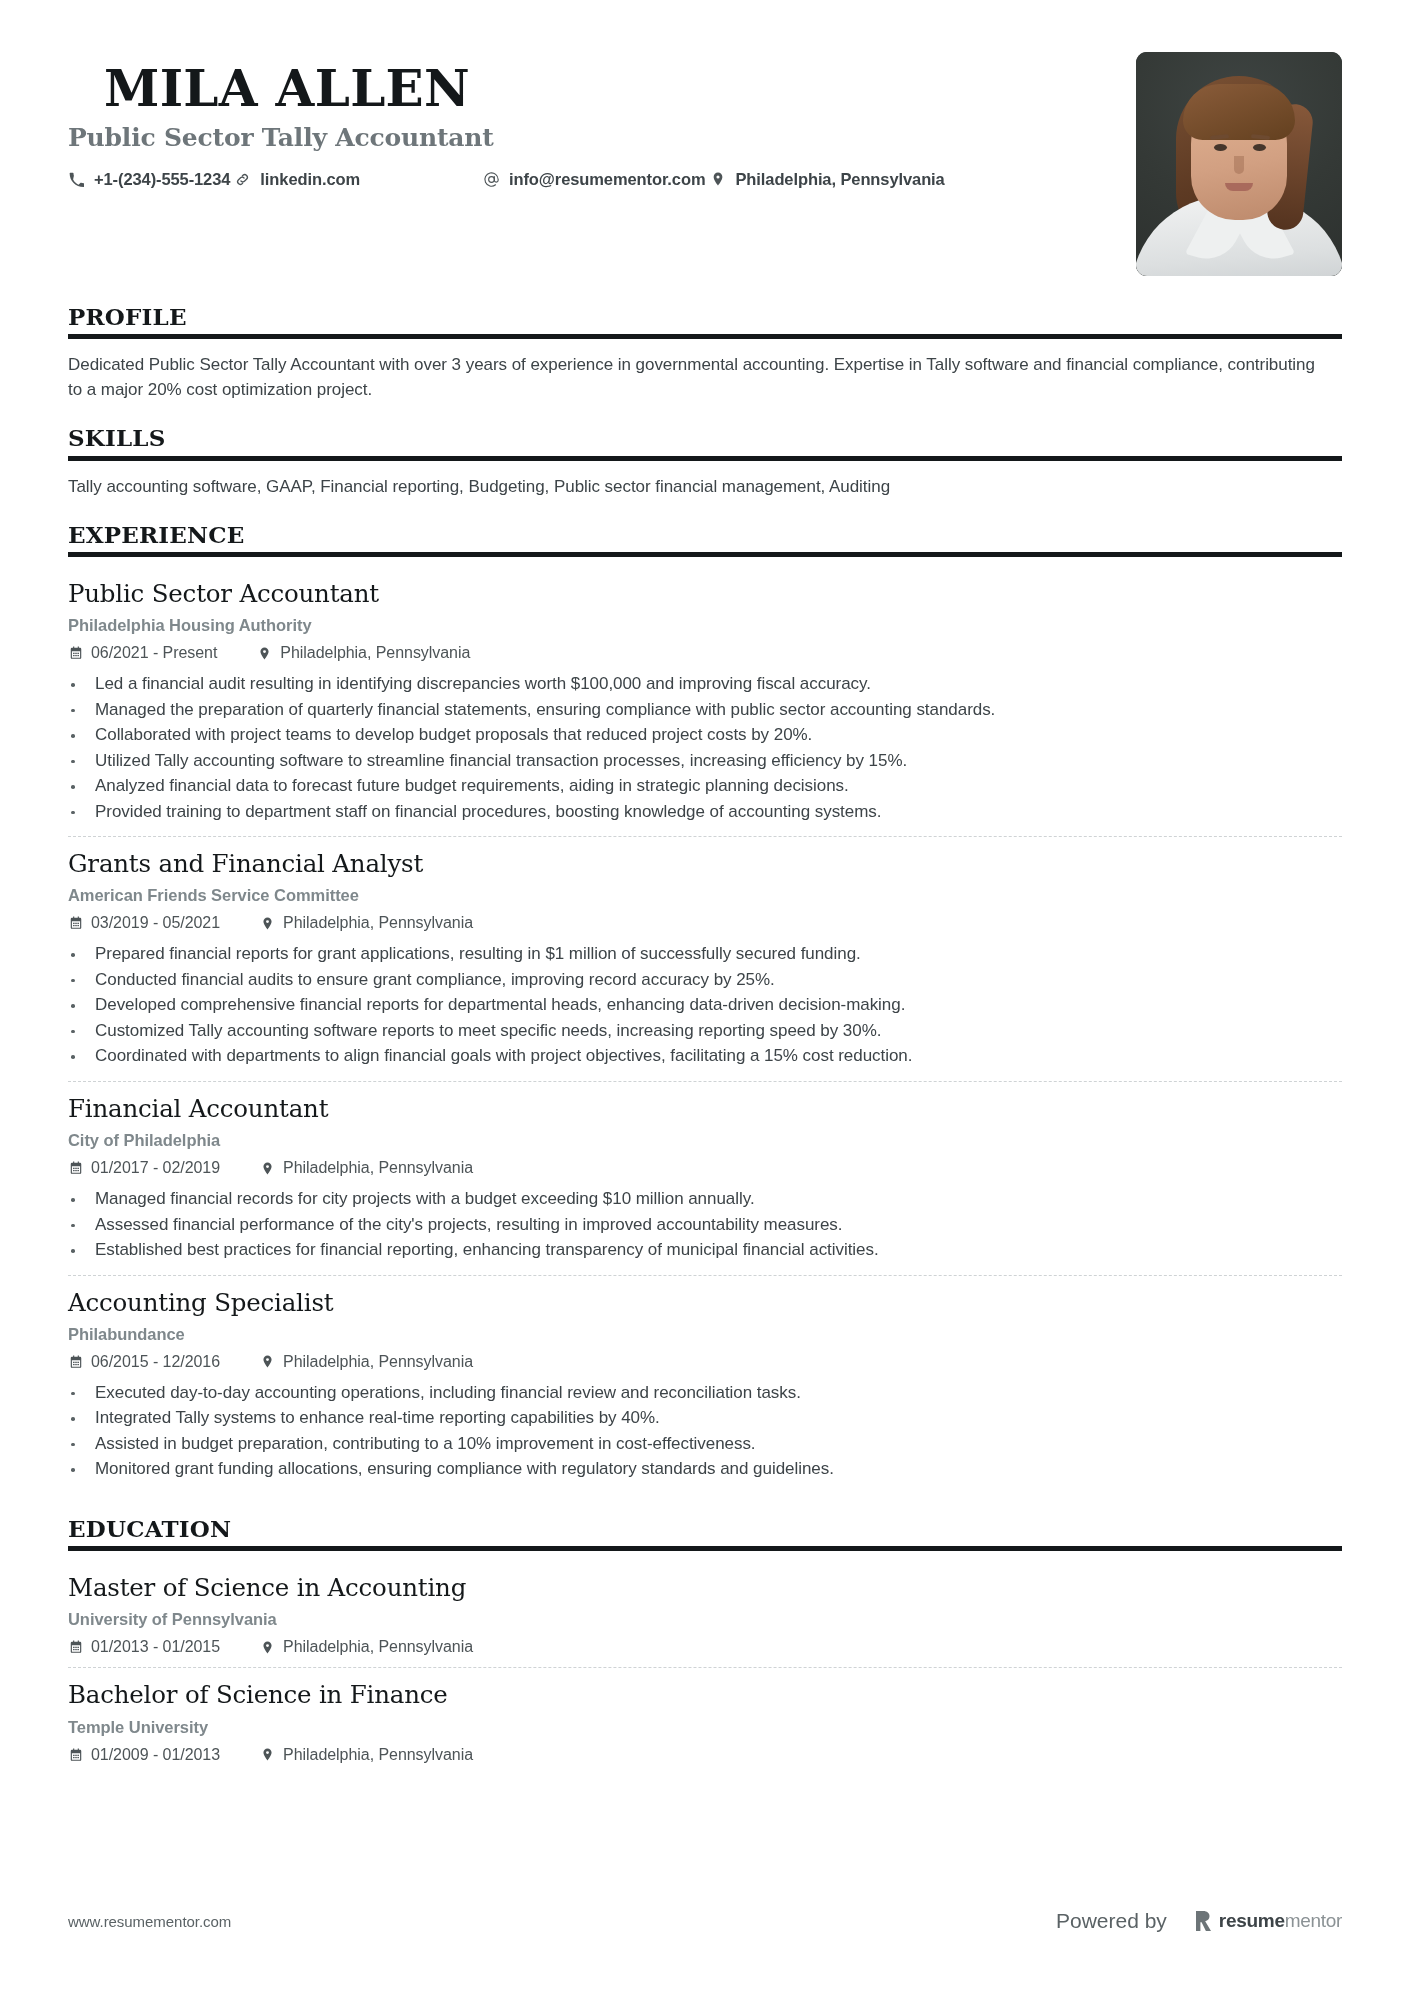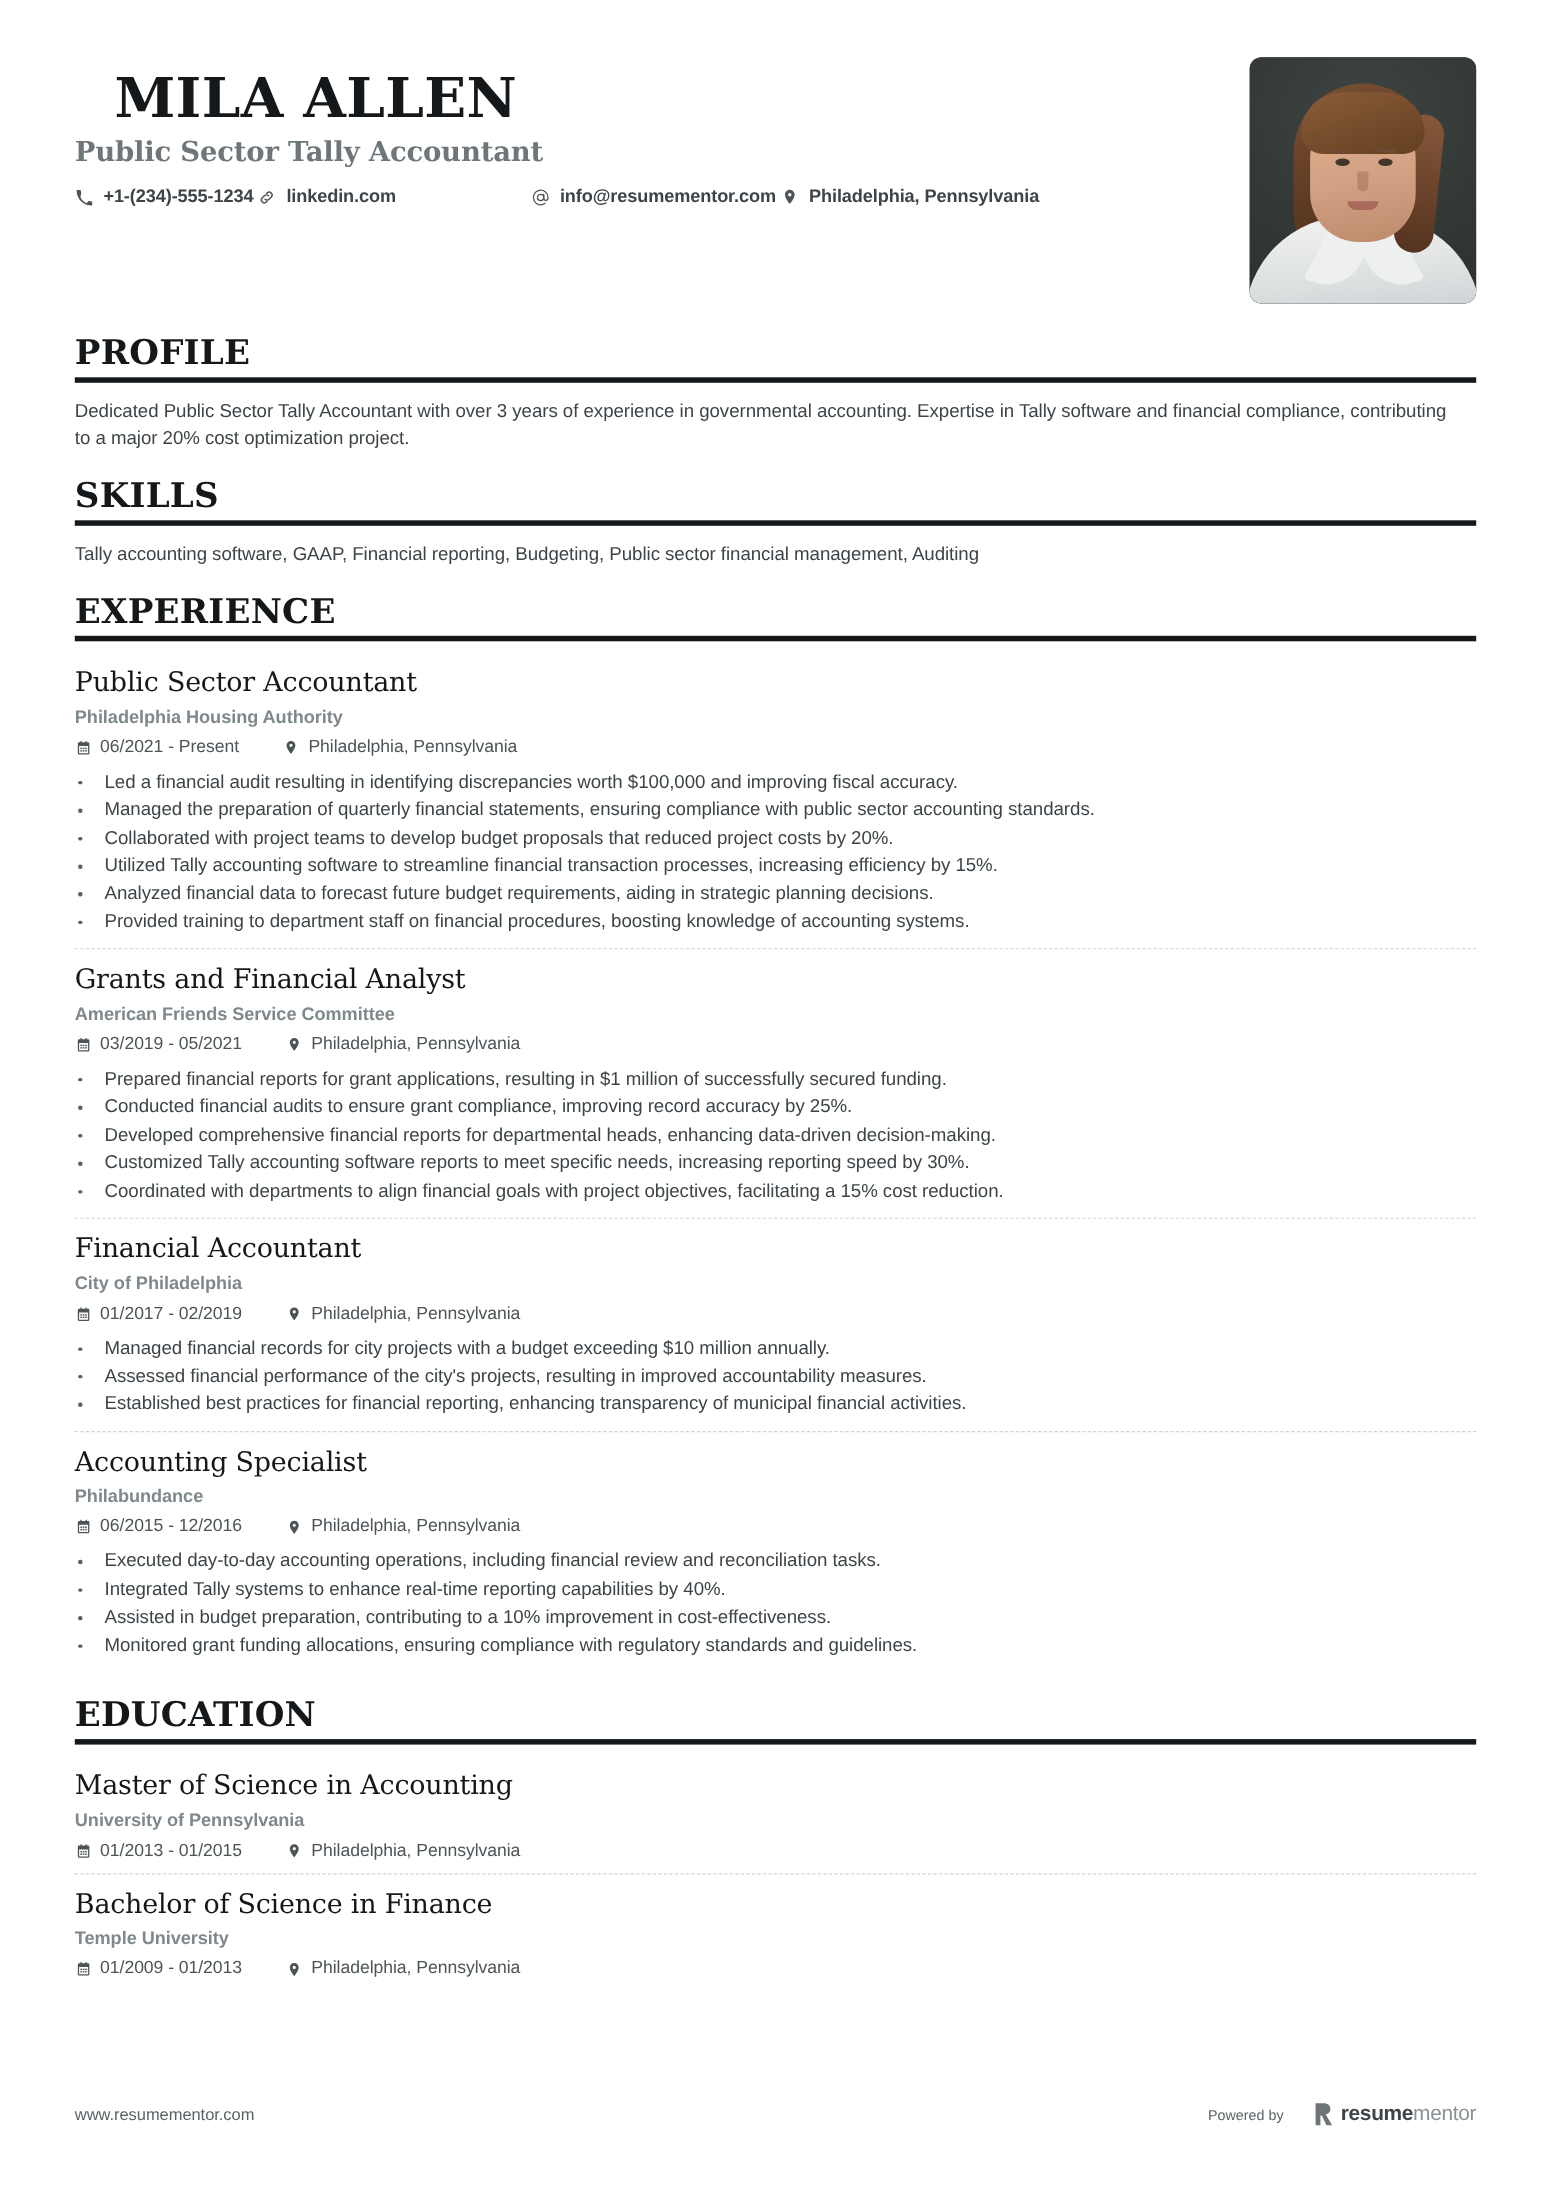--- a/index.html
+++ b/index.html
@@ -153,21 +153,21 @@
     width: 28px; height: 8px; border-radius: 0 0 16px 16px; background: #a96a5c;
   }
 
   
   .section { margin-top: 22px; }
   .section.first { margin-top: 20px; }
 
   .section-title {
     font-family: "DejaVu Serif", serif;
     font-weight: 700;
-    font-size: 31px;
+    font-size: 23px;
     line-height: 1.1;
     letter-spacing: 0.2px;
     color: #14181a;
     text-transform: uppercase;
     padding-bottom: 3px;
   }
 
   .section-rule {
     height: 5px;
     background: #14181a;
@@ -252,21 +252,21 @@
     right: 68px;
     bottom: 62px;
     display: flex;
     align-items: center;
     justify-content: space-between;
   }
 
   .footer-url { font-size: 15px; color: #5a6265; letter-spacing: -0.05px; }
 
   .footer-right { display: flex; align-items: center; gap: 28px; }
-  .powered-by { font-size: 13px; color: #5a6265; }
+  .powered-by { font-size: 21px; color: #5a6265; }
 
   .brand { display: flex; align-items: center; gap: 7px; }
   .brand-mark {
     width: 17px; height: 22px;
     display: inline-flex; align-items: center; justify-content: center;
     color: #6c7477;
   }
   .brand-text { font-size: 19px; letter-spacing: -0.3px; }
   .brand-text .b1 { font-weight: 700; color: #3d4448; }
   .brand-text .b2 { font-weight: 400; color: #8b9295; }

